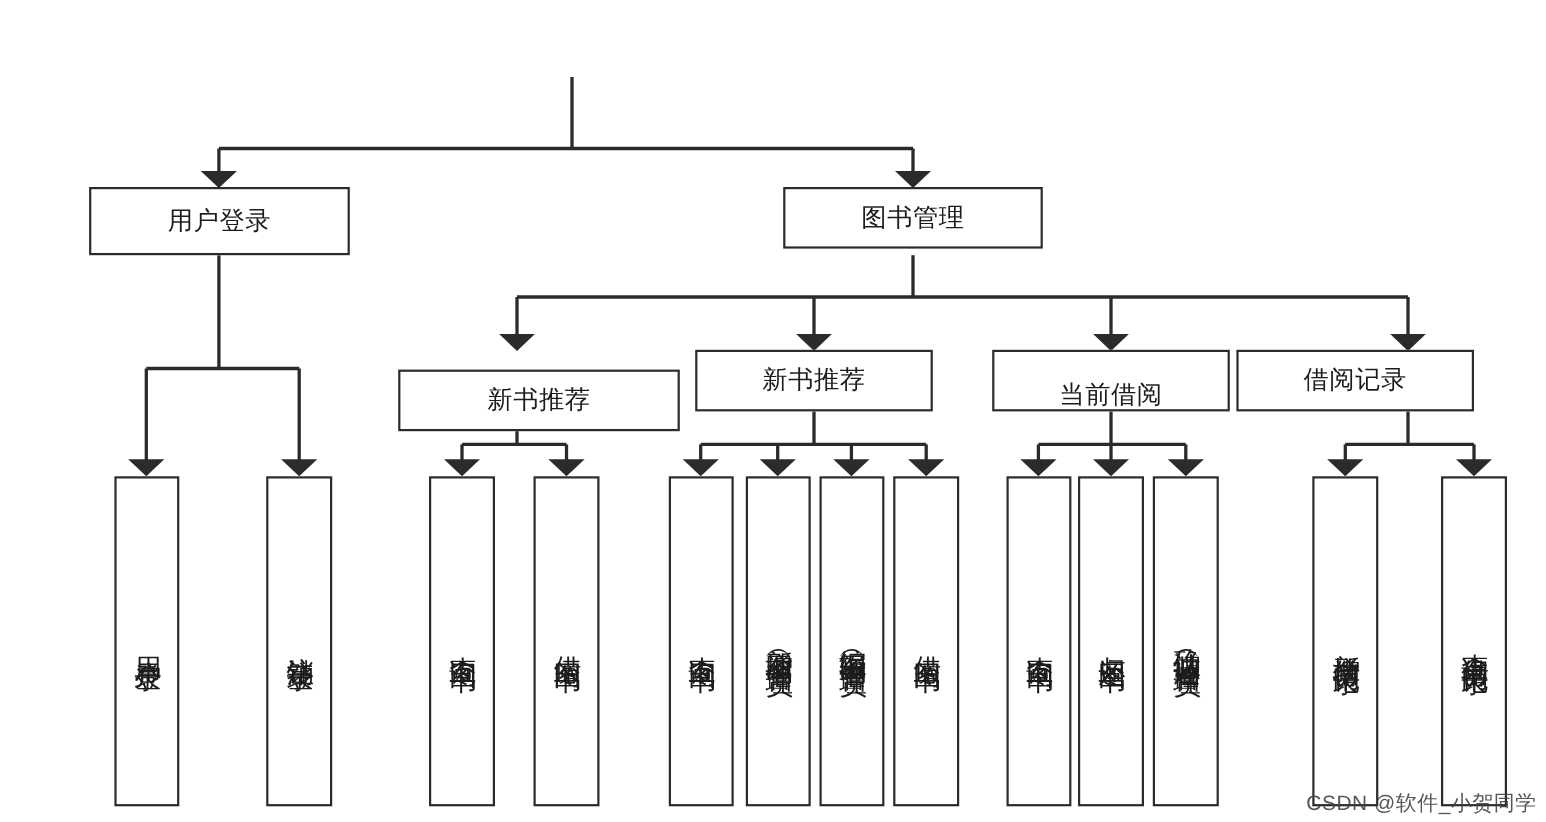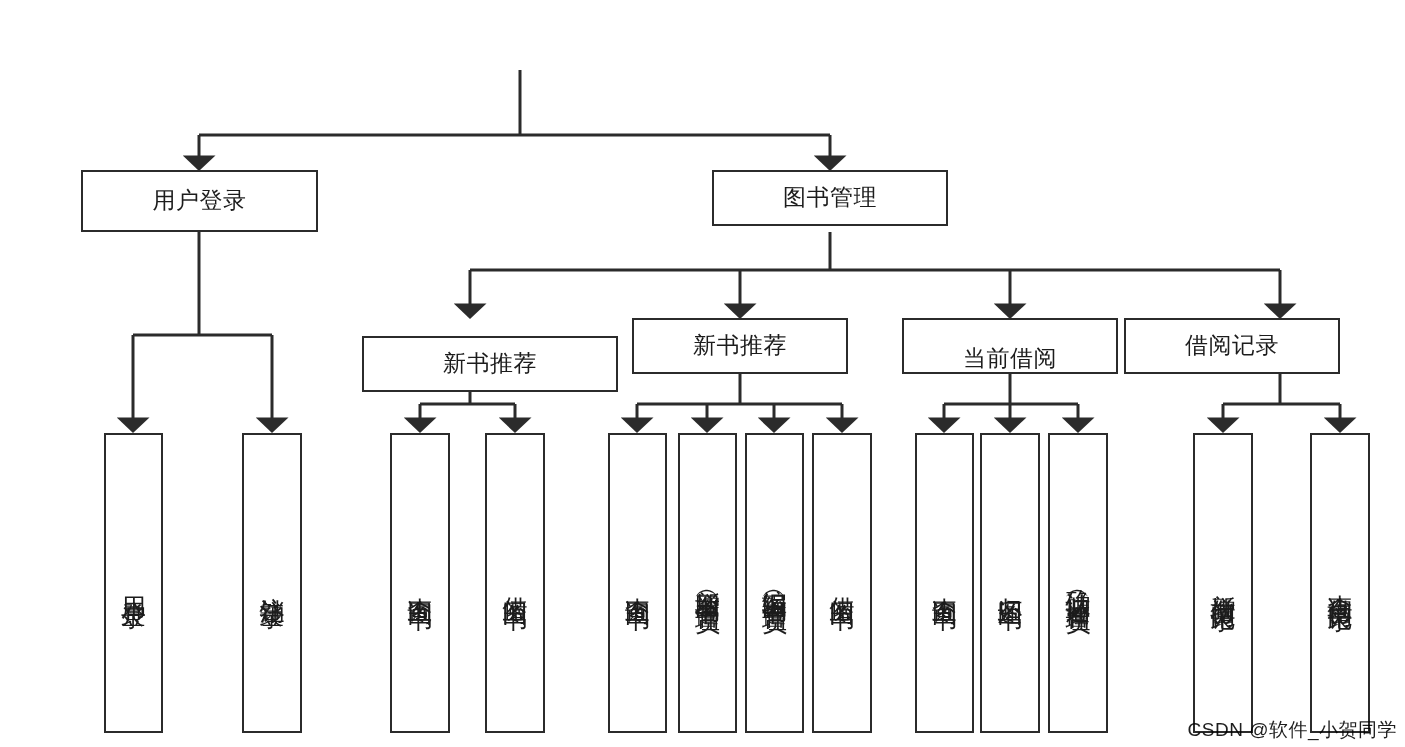--- a/index.html
+++ b/index.html
@@ -62,21 +62,21 @@
     line-height: 1.0;
     letter-spacing: 3px;
     white-space: nowrap;
     max-height: 100%;
   }
   .watermark {
     position: absolute;
     right: 8px;
     bottom: 4px;
     font-size: 19px;
-    color: #000000;
+    color: #404040;
     opacity: 0.88;
     white-space: nowrap;
     letter-spacing: 0.5px;
   }
 </style>
 </head>
 <body>
 
 <div id="canvas">
 

